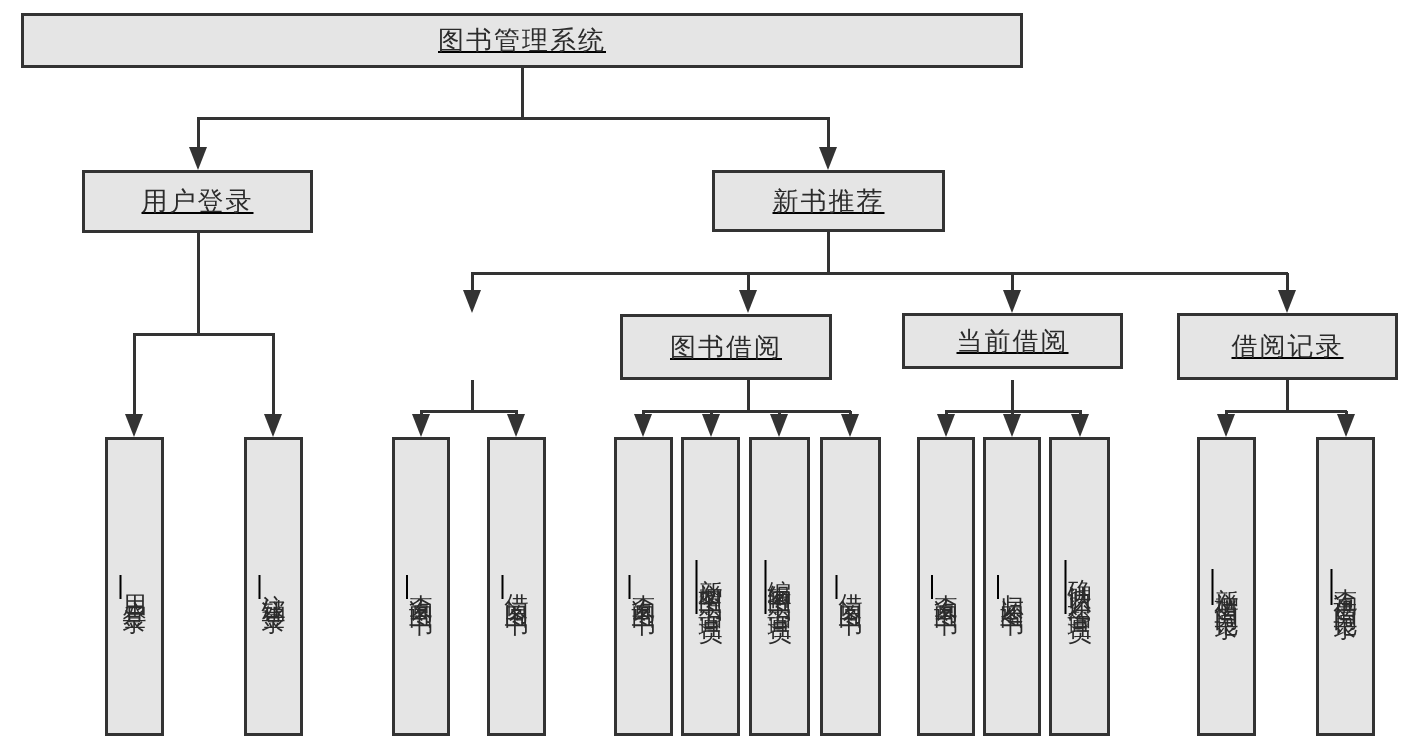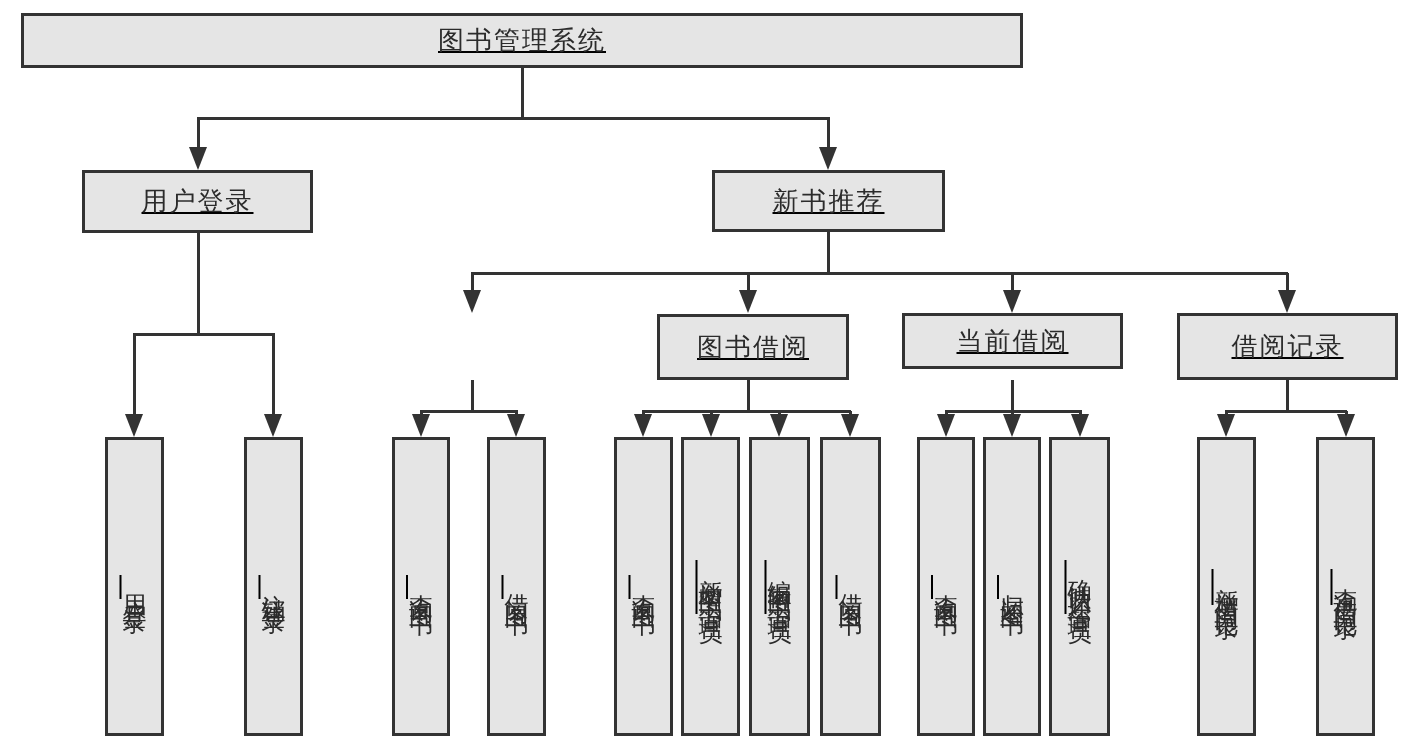--- a/index.html
+++ b/index.html
@@ -72,21 +72,21 @@
     <span class="lbl">图书管理系统</span>
   </div>
 
   <div class="box" style="left:82px;top:170px;width:231px;height:63px;">
     <span class="lbl">用户登录</span>
   </div>
   <div class="box" style="left:712px;top:170px;width:233px;height:62px;">
     <span class="lbl">新书推荐</span>
   </div>
 
-  <div class="box" style="left:657px;top:314px;width:192px;height:66px;">
+  <div class="box" style="left:620px;top:314px;width:212px;height:66px;">
     <span class="lbl">图书借阅</span>
   </div>
   <div class="box" style="left:902px;top:313px;width:221px;height:56px;">
     <span class="lbl">当前借阅</span>
   </div>
   <div class="box" style="left:1177px;top:313px;width:221px;height:67px;">
     <span class="lbl">借阅记录</span>
   </div>
 
   <div class="box vert" style="left:105px;top:437px;width:59px;height:299px;">

